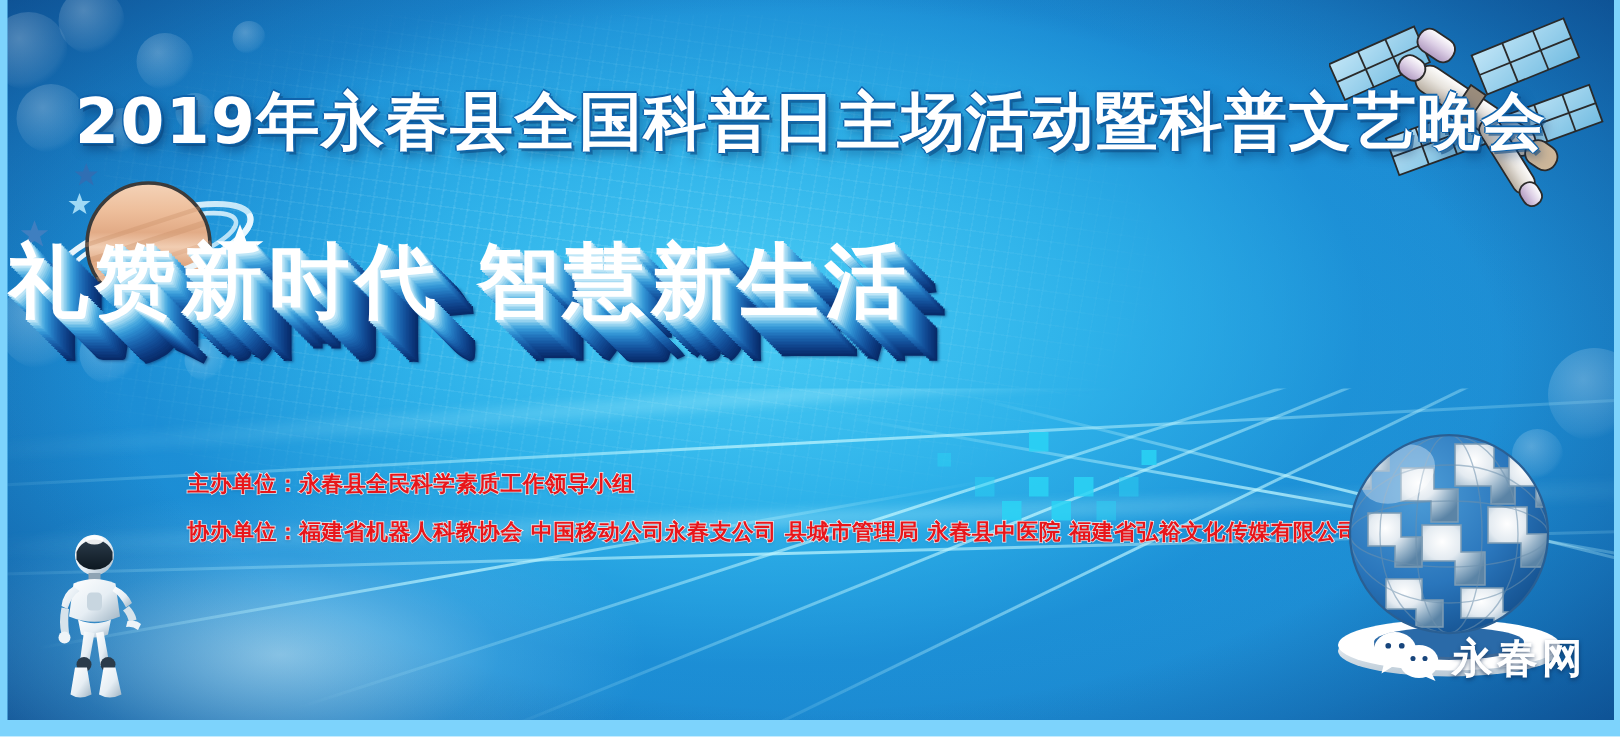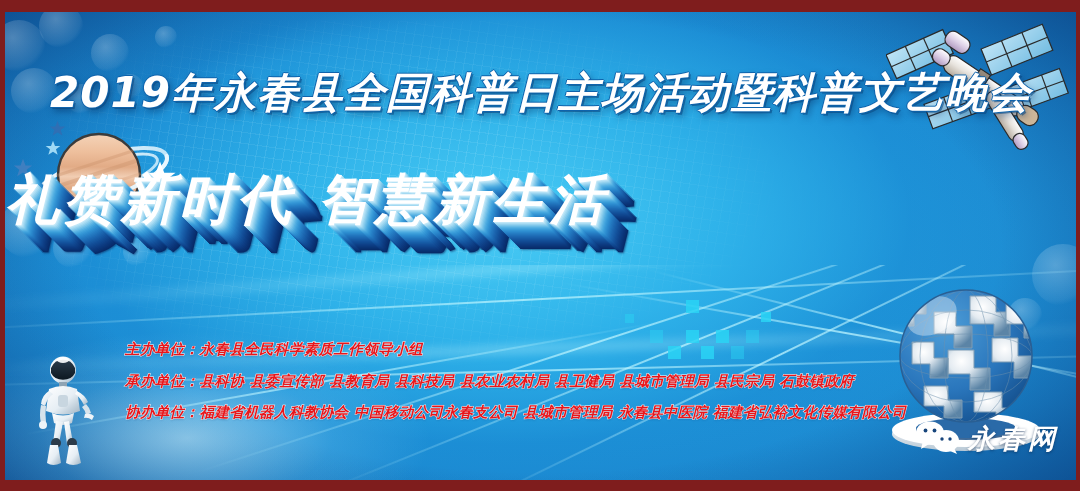--- a/index.html
+++ b/index.html
@@ -2,24 +2,23 @@
 <html><head>
 <meta charset="utf-8">
 <style>
   html,body{margin:0;padding:0;background:#ffffff;}
   body{font-family:"DejaVu Sans","Liberation Sans",sans-serif;}
 
   #banner-root{
     position:relative;
     width:1080px;height:491px;
     overflow:hidden;
-    background:#7f1d1d;
+    background:#7dd3fc;
     box-sizing:border-box;
-    padding:12px 4px 11px 5px;
-    font-style:italic;
+    padding:0 4px 11px 5px;
   }
 
   
   .poster{
     position:relative;
     width:100%;height:100%;
     overflow:hidden;
     background:
       radial-gradient(ellipse 62% 78% at 46% 44%, rgba(75,205,245,0.95) 0%, rgba(50,185,238,0.75) 34%, rgba(22,140,216,0.25) 62%, rgba(0,0,0,0) 80%),
       radial-gradient(ellipse 120% 120% at 50% 50%, #27a8e3 0%, #1b86cf 48%, #1162ad 75%, #0a4b92 100%);
@@ -96,21 +95,21 @@
       10px 10px 0 #2d8ccf, 11px 11px 0 #2984c9, 12px 12px 0 #257cc3,
       13px 13px 0 #2275bd, 14px 14px 0 #1f6eb7, 15px 15px 0 #1c67b1,
       16px 16px 0 #1a61ab, 17px 17px 0 #175ba5, 18px 18px 0 #15559f,
       19px 19px 0 #134f99, 20px 20px 0 #114a93, 21px 21px 0 #10458d,
       22px 22px 0 #0e4087, 23px 23px 0 #0d3b81, 24px 24px 0 #0b377b,
       25px 25px 0 #0a3375, 26px 26px 0 #092f6f, 27px 27px 0 #082b69,
       28px 28px 2px rgba(5,35,90,.55);
   }
 
   .org-block{
-    position:absolute;left:120px;top:330px;
+    position:absolute;left:120px;top:316px;
     pointer-events:none;
   }
   .org-line{
     font-size:14.5px;line-height:1;font-weight:bold;
     color:#e8161b;white-space:nowrap;margin-bottom:17px;
     letter-spacing:.4px;
     -webkit-text-stroke:0.9px #ffffff;
     paint-order:stroke fill;
     text-shadow:0 0 1px rgba(255,255,255,.9), 0 1px 2px rgba(10,50,100,.35);
   }
@@ -318,21 +317,20 @@
     </div>
 
     <div class="title-main">2019年永春县全国科普日主场活动暨科普文艺晚会</div>
 
     <div class="title-sub-wrap">
       <span class="title-sub">礼赞新时代  智慧新生活</span>
     </div>
 
     <div class="org-block">
       <div class="org-line">主办单位：永春县全民科学素质工作领导小组</div>
-      <div class="org-line">承办单位：县科协  县委宣传部  县教育局  县科技局  县农业农村局  县卫健局  县城市管理局   县民宗局  石鼓镇政府</div>
       <div class="org-line">协办单位：福建省机器人科教协会  中国移动公司永春支公司  县城市管理局  永春县中医院   福建省弘裕文化传媒有限公司</div>
     </div>
 
     <div class="robot">
       <svg width="80" height="125" viewBox="0 0 80 125" xmlns="http://www.w3.org/2000/svg">
         <defs>
           <linearGradient id="rb" x1="0" y1="0" x2="1" y2="1">
             <stop offset="0%" stop-color="#ffffff"></stop>
               <stop offset="55%" stop-color="#e6eef4"></stop>
               <stop offset="100%" stop-color="#9fb4c4"></stop>

